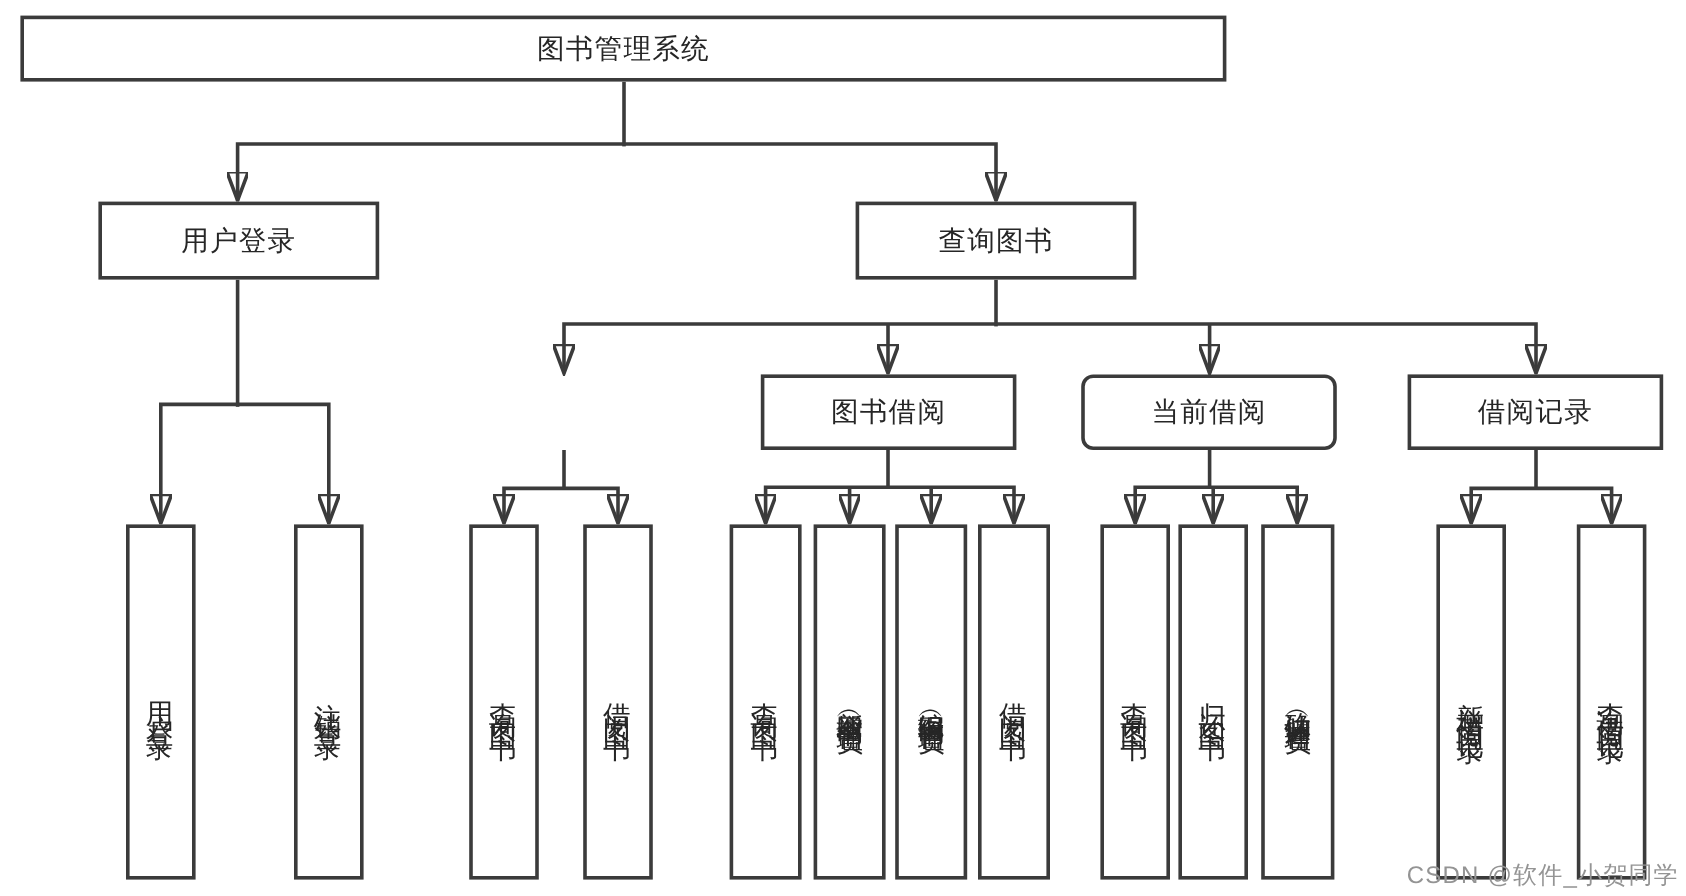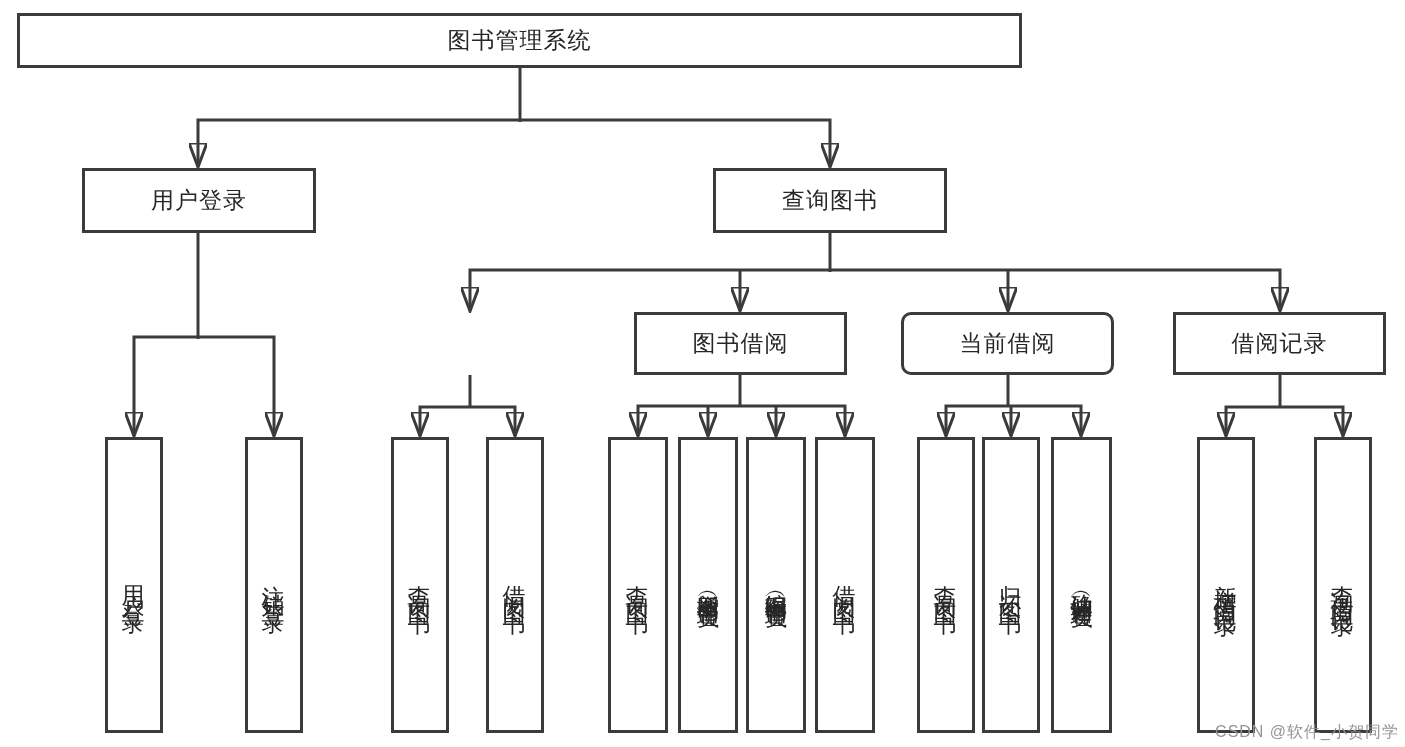--- a/index.html
+++ b/index.html
@@ -20,21 +20,21 @@
   .lvl3{top:312px;width:213px;height:63px;}
   .leaf{
     top:437px;width:58px;height:296px;
     writing-mode:vertical-rl;text-orientation:mixed;
     letter-spacing:9px;font-size:23px;
   }
   .leaf.mid{letter-spacing:6px;}
   .leaf.long{letter-spacing:2px;font-size:22px;}
   .watermark{
     position:absolute;right:6px;bottom:4px;z-index:3;
-    font-size:16px;color:#949494;letter-spacing:1px;
+    font-size:20px;color:#949494;letter-spacing:1px;
   }
 </style>
 </head>
 <body>
 
 <div class="stage">
 
   <svg class="edges" width="1405" height="747" viewBox="0 0 1405 747" xmlns="http://www.w3.org/2000/svg">
     <defs>
       <marker id="arrowDown" markerUnits="userSpaceOnUse" markerWidth="18" markerHeight="26" refX="9" refY="24" orient="0">

